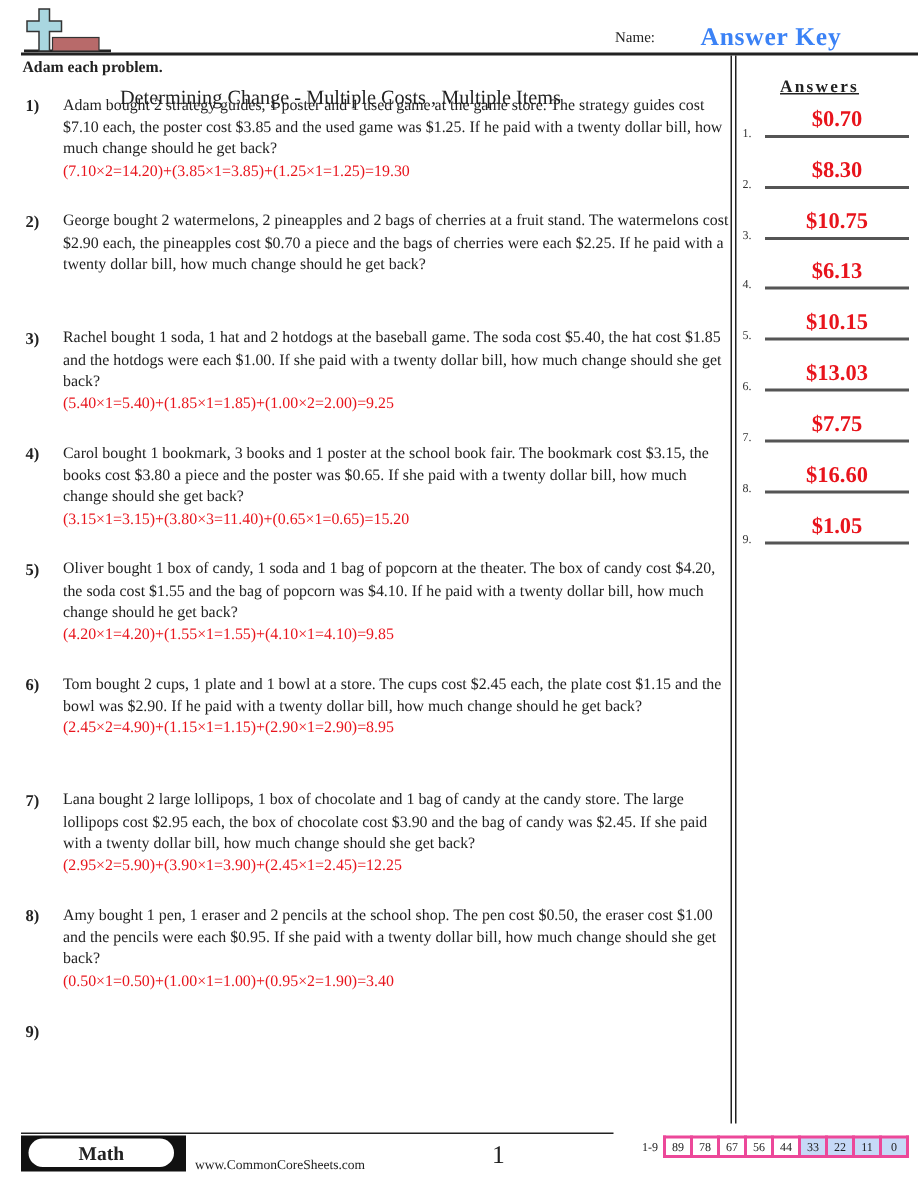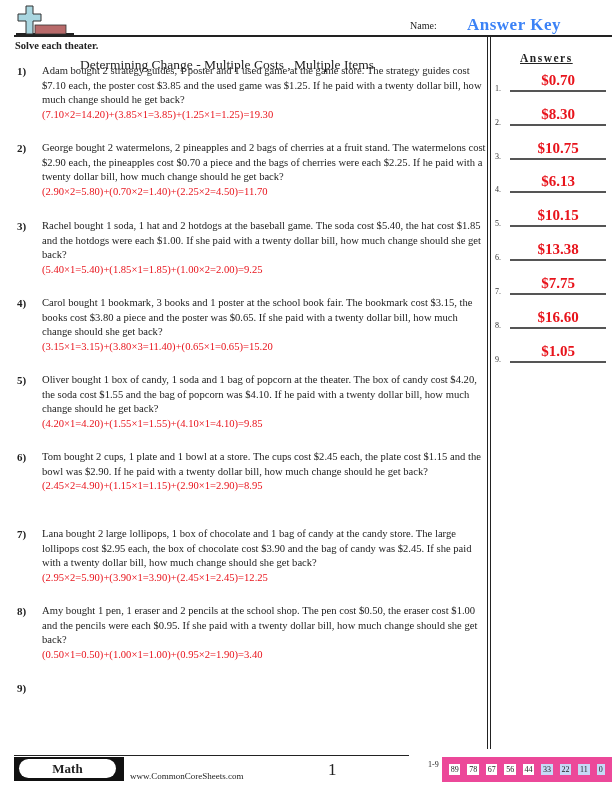--- a/index.html
+++ b/index.html
@@ -25,51 +25,50 @@
   .answer-row .aval { position: absolute; left: 15px; right: 4px; bottom: 4px; text-align: center;
                       font-size: 15px; font-weight: bold; color: #e8141c; }
   .footer-rule { position: absolute; left: 14px; top: 755px; width: 395px; height: 1px; background: #222; }
   .math-badge { position: absolute; left: 14px; top: 757px; width: 110px; height: 24px; background: #111; }
   .math-pill { position: absolute; left: 19px; top: 759px; width: 97px; height: 19px; background: #fff;
                border-radius: 11px; text-align: center; font-weight: bold; font-size: 13px; line-height: 19px; }
   .site { position: absolute; left: 130px; top: 771px; font-size: 9px; text-align: right; }
   .page-num { position: absolute; left: 328px; top: 760px; font-size: 17px; }
   .score-label { position: absolute; left: 428px; top: 760px; font-size: 8px; }
   .score-table { position: absolute; left: 442px; top: 757px; border-collapse: collapse; }
-  .score-table td { border: 7px solid #ec4899; font-size: 8px; width: 14px; height: 11px; text-align: center; padding: 0 1px; }
+  .score-table td { border: 2px solid #ec4899; font-size: 8px; width: 14px; height: 11px; text-align: center; padding: 0 1px; }
   .score-table td.hl { background: #c6d9f7; }
 </style>
 </head>
 <body>
 
 <svg class="logo" viewBox="0 0 58 30">
   <rect x="0" y="28" width="58" height="2" fill="#222"></rect>
   <path d="M10 1 h7 v8 h8 v7 h-8 v13 h-7 v-13 h-8 v-7 h8 z" fill="#a9d6e0" stroke="#333" stroke-width="1"></path>
   <rect x="19" y="20" width="31" height="9" fill="#b86a6a" stroke="#333" stroke-width="0.8"></rect>
 </svg>
 
 <div class="title">Determining Change - Multiple Costs , Multiple Items</div>
 <div class="name-label">Name:</div>
 <div class="answer-key">Answer Key</div>
 <div class="header-rule"></div>
-<div class="instructions">Solve each theater.</div>
+<div class="instructions">Adam each problem.</div>
 
 <div class="col-rule-1"></div>
 <div class="col-rule-2"></div>
 <div class="answers-title">Answers</div>
 
 <div class="problem" style="top:64px">
   <span class="num">1)</span>
   <div class="text">Adam bought 2 strategy guides, 1 poster and 1 used game at the game store. The strategy guides cost $7.10 each, the poster cost $3.85 and the used game was $1.25. If he paid with a twenty dollar bill, how much change should he get back?</div>
   <div class="work">(7.10×2=14.20)+(3.85×1=3.85)+(1.25×1=1.25)=19.30</div>
 </div>
 <div class="problem" style="top:141px">
   <span class="num">2)</span>
   <div class="text">George bought 2 watermelons, 2 pineapples and 2 bags of cherries at a fruit stand. The watermelons cost $2.90 each, the pineapples cost $0.70 a piece and the bags of cherries were each $2.25. If he paid with a twenty dollar bill, how much change should he get back?</div>
-  <div class="work">(2.90×2=5.80)+(0.70×2=1.40)+(2.25×2=4.50)=11.70</div>
 </div>
 <div class="problem" style="top:219px">
   <span class="num">3)</span>
   <div class="text">Rachel bought 1 soda, 1 hat and 2 hotdogs at the baseball game. The soda cost $5.40, the hat cost $1.85 and the hotdogs were each $1.00. If she paid with a twenty dollar bill, how much change should she get back?</div>
   <div class="work">(5.40×1=5.40)+(1.85×1=1.85)+(1.00×2=2.00)=9.25</div>
 </div>
 <div class="problem" style="top:296px">
   <span class="num">4)</span>
   <div class="text">Carol bought 1 bookmark, 3 books and 1 poster at the school book fair. The bookmark cost $3.15, the books cost $3.80 a piece and the poster was $0.65. If she paid with a twenty dollar bill, how much change should she get back?</div>
   <div class="work">(3.15×1=3.15)+(3.80×3=11.40)+(0.65×1=0.65)=15.20</div>
@@ -118,21 +117,21 @@
   <span class="aval">$6.13</span>
   <span class="line"></span>
 </div>
 <div class="answer-row" style="top:202px">
   <span class="anum">5.</span>
   <span class="aval">$10.15</span>
   <span class="line"></span>
 </div>
 <div class="answer-row" style="top:236px">
   <span class="anum">6.</span>
-  <span class="aval">$13.38</span>
+  <span class="aval">$13.03</span>
   <span class="line"></span>
 </div>
 <div class="answer-row" style="top:270px">
   <span class="anum">7.</span>
   <span class="aval">$7.75</span>
   <span class="line"></span>
 </div>
 <div class="answer-row" style="top:304px">
   <span class="anum">8.</span>
   <span class="aval">$16.60</span>

